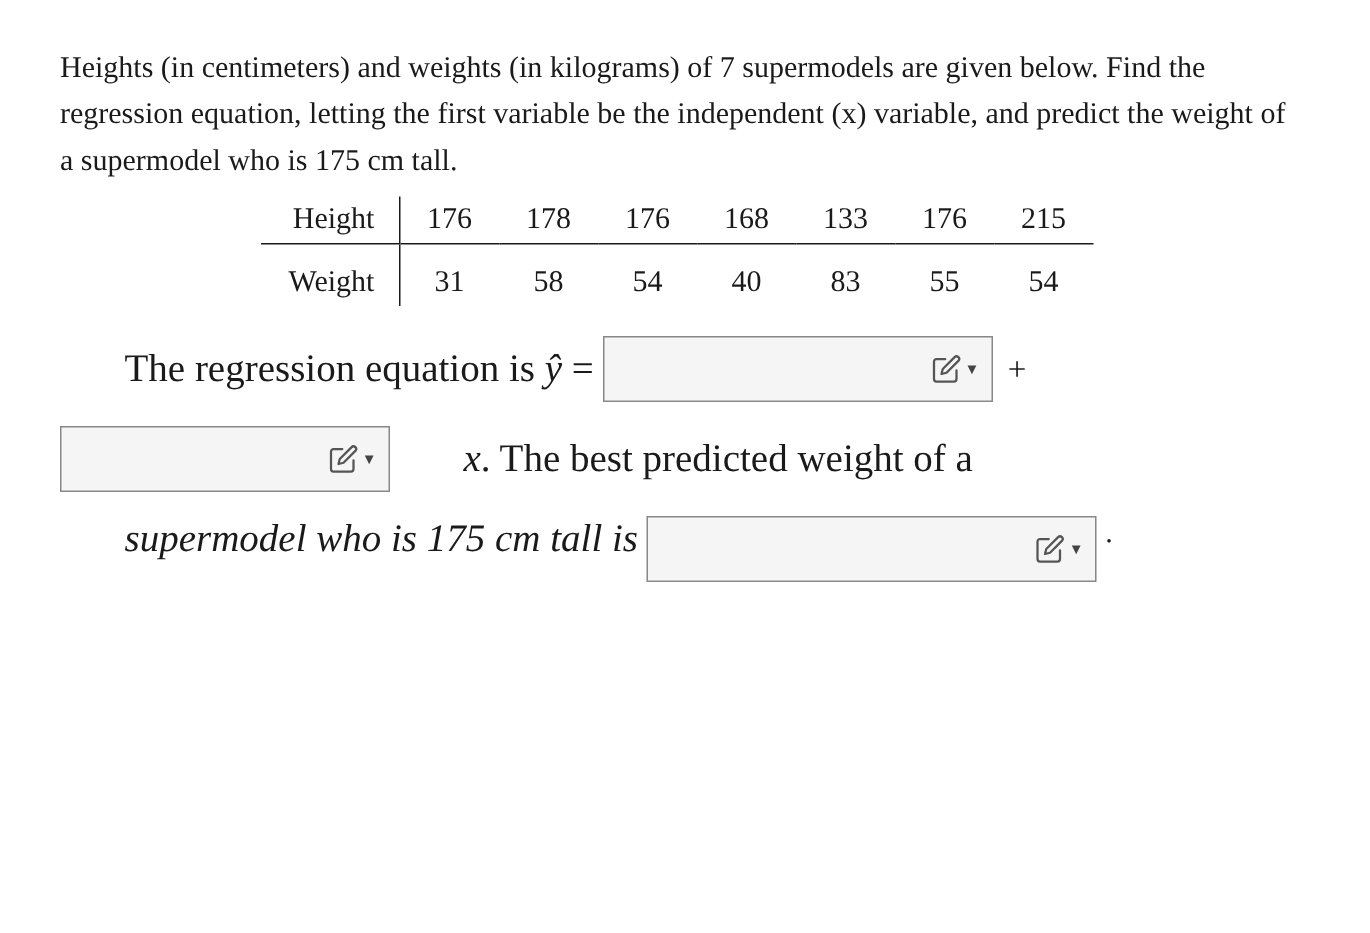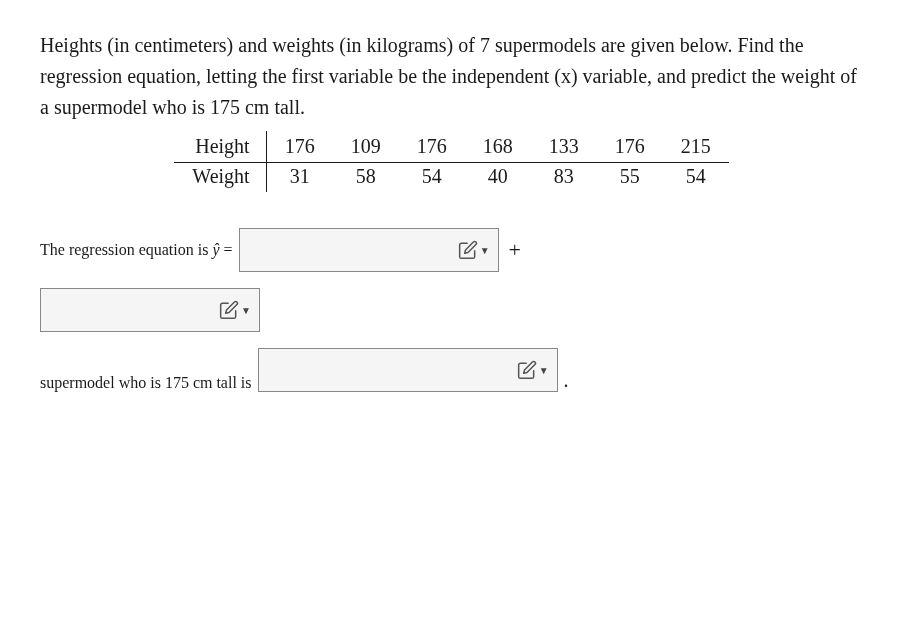--- a/index.html
+++ b/index.html
@@ -19,42 +19,42 @@
     }
 
     .paragraph {
       line-height: 1.55;
       margin-bottom: 8px;
     }
 
     .data-table-wrapper {
       display: flex;
       justify-content: center;
-      margin-bottom: 36px;
+      margin-bottom: 20px;
     }
 
     .data-table {
       border-collapse: collapse;
       font-size: 20px;
     }
 
     .data-table td {
       padding: 4px 18px;
       text-align: center;
     }
 
     .data-table .row-label {
       text-align: right;
       padding-right: 16px;
       font-weight: normal;
     }
 
     .data-table .divider-row td {
       border-top: 1.5px solid #1a1a1a;
-      padding-top: 2px;
+      padding-top: 14px;
     }
 
     .data-table .label-col {
       border-right: 1.5px solid #1a1a1a;
     }
 
     .equation-line {
       display: flex;
       align-items: center;
       margin-bottom: 16px;
@@ -106,50 +106,52 @@
       color: #444;
       margin-left: 1px;
     }
 
     .plus-sign {
       font-size: 22px;
       margin: 0 4px;
     }
 
     .static-text {
-      font-size: 16px;
+      font-size: 26px;
+      margin-left: 43px;
     }
 
     .y-hat {
       font-style: italic;
     }
 
     .final-line {
       display: flex;
-      align-items: flex-end;
+      align-items: flex-start;
       gap: 6px;
       flex-wrap: wrap;
+      font-style: italic;
     }
 
     .period {
       font-size: 20px;
     }
   </style>
 </head>
 <body>
 
 <p class="paragraph">Heights (in centimeters) and weights (in kilograms) of 7 supermodels are given below. Find the regression equation, letting the first variable be the independent (x) variable, and predict the weight of a supermodel who is 175 cm tall.</p>
 
 <div class="data-table-wrapper">
   <table class="data-table">
     <tbody>
       <tr>
         <td class="row-label label-col">Height</td>
         <td>176</td>
-        <td>109</td>
+        <td>178</td>
         <td>176</td>
         <td>168</td>
         <td>133</td>
         <td>176</td>
         <td>215</td>
       </tr>
       <tr class="divider-row">
         <td class="row-label label-col">Weight</td>
         <td>31</td>
         <td>58</td>
@@ -180,20 +182,21 @@
 <div class="equation-line-2">
   <div class="input-box">
     <span class="pencil-dropdown">
       <svg class="pencil-svg" viewBox="0 0 24 24" fill="none" stroke="#555" stroke-width="1.8" stroke-linecap="round" stroke-linejoin="round">
         <path d="M11 4H4a2 2 0 0 0-2 2v14a2 2 0 0 0 2 2h14a2 2 0 0 0 2-2v-7"></path>
         <path d="M18.5 2.5a2.121 2.121 0 0 1 3 3L12 15l-4 1 1-4 9.5-9.5z"></path>
       </svg>
       <span class="chevron-down">▼</span>
     </span>
   </div>
+  <span class="static-text"><i>x</i>. The best predicted weight of a</span>
 </div>
 
 <div class="final-line">
   <span class="static-text">supermodel who is 175 cm tall is</span>
   <div class="input-box input-box-answer">
     <span class="pencil-dropdown">
       <svg class="pencil-svg" viewBox="0 0 24 24" fill="none" stroke="#555" stroke-width="1.8" stroke-linecap="round" stroke-linejoin="round">
         <path d="M11 4H4a2 2 0 0 0-2 2v14a2 2 0 0 0 2 2h14a2 2 0 0 0 2-2v-7"></path>
         <path d="M18.5 2.5a2.121 2.121 0 0 1 3 3L12 15l-4 1 1-4 9.5-9.5z"></path>
       </svg>

